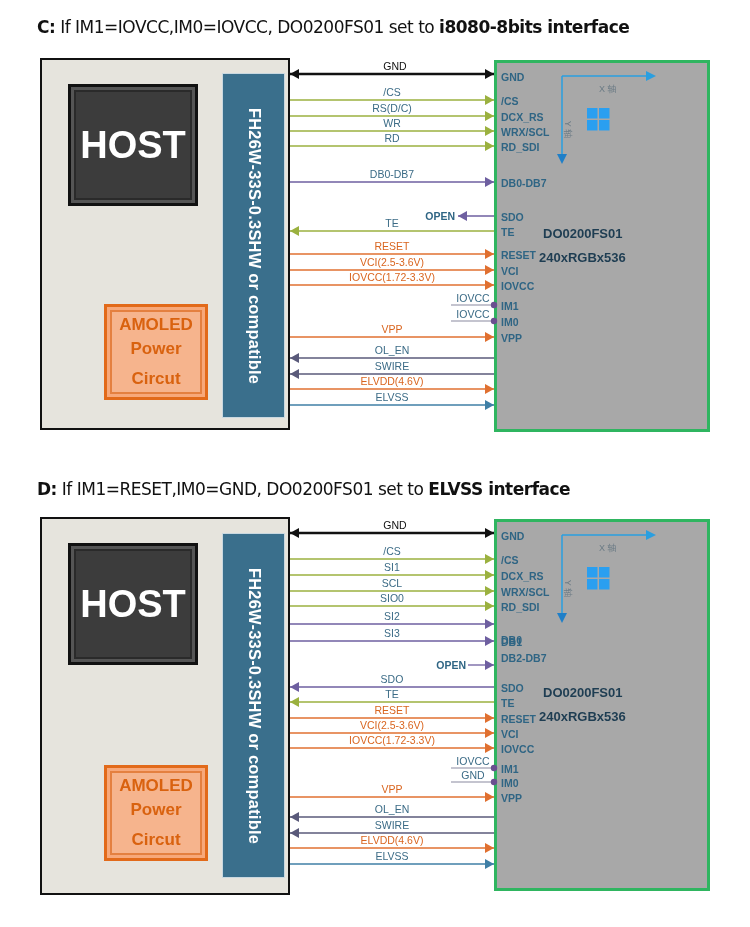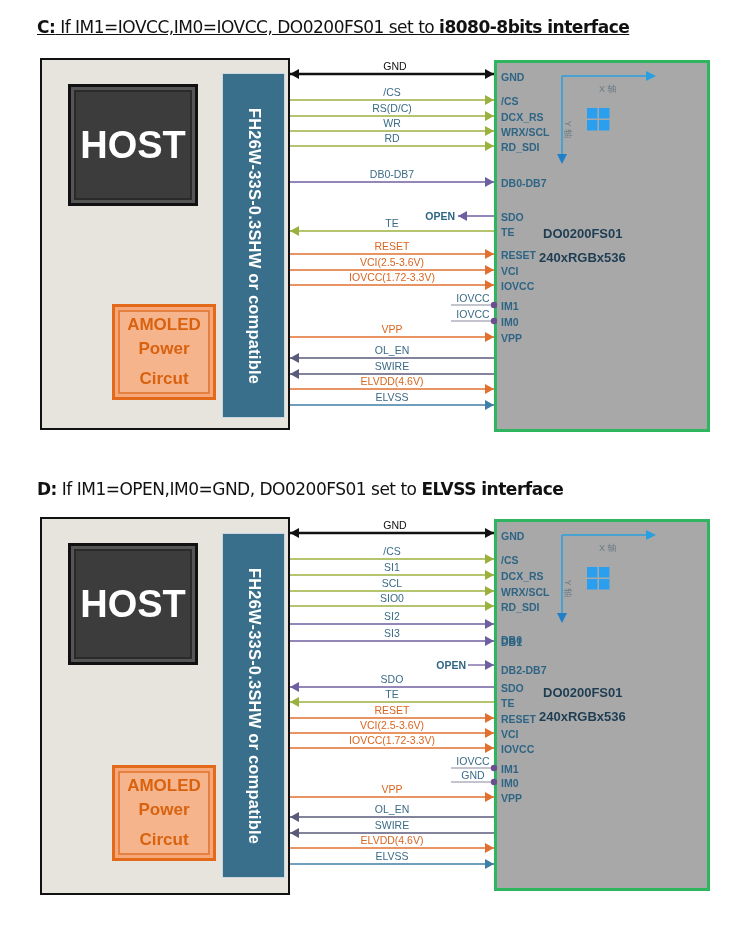--- a/index.html
+++ b/index.html
@@ -3,34 +3,34 @@
 <meta charset="utf-8">
 <style>
   html, body { margin:0; padding:0; background:#ffffff; }
   body { width:750px; height:927px; position:relative; overflow:hidden; font-family:"Liberation Sans", sans-serif; }
   .title { position:absolute; left:37px; font-family:"DejaVu Sans", sans-serif; font-size:17px; color:#111; white-space:nowrap; letter-spacing:-0.5px; }
   .title b { font-weight:bold; }
   .diagram { position:absolute; left:0; width:750px; height:390px; }
   .host-panel { position:absolute; left:40px; top:0; width:250px; height:372px; background:#e6e4dd; border:2.5px solid #111; box-sizing:border-box; }
   .host-chip { position:absolute; left:68px; width:130px; height:122px; background:#3c3c3c; border:3px solid #111; box-shadow: inset 0 0 0 3px #555, inset 0 0 0 5px #2a2a2a; box-sizing:border-box; display:flex; align-items:center; justify-content:center; }
   .host-chip span { color:#fff; font-weight:bold; font-size:38px; font-family:"Liberation Sans", sans-serif; }
-  .power-chip { position:absolute; left:104px; width:104px; height:96px; background:#f6b48d; border:3px solid #e26a1a; box-shadow: inset 0 0 0 3px #f7a87a, inset 0 0 0 5px #e48040; box-sizing:border-box; display:flex; flex-direction:column; align-items:center; justify-content:center; color:#d9620f; font-weight:bold; font-size:17px; line-height:24px; text-align:center;margin-left:8px; }
+  .power-chip { position:absolute; left:104px; width:104px; height:96px; background:#f6b48d; border:3px solid #e26a1a; box-shadow: inset 0 0 0 3px #f7a87a, inset 0 0 0 5px #e48040; box-sizing:border-box; display:flex; flex-direction:column; align-items:center; justify-content:center; color:#d9620f; font-weight:bold; font-size:17px; line-height:24px; text-align:center; }
   .connector { position:absolute; left:222px; width:63px; height:345px; background:#3a6f8c; border:1px solid #c9d8e0; box-sizing:border-box; }
   .connector span { position:absolute; left:50%; top:50%; transform:translate(-50%,-50%) rotate(90deg); white-space:nowrap; color:#fff; font-weight:bold; font-size:16.5px; letter-spacing:0.2px; }
   .lcd { position:absolute; left:494px; width:216px; height:372px; background:#a8a8a8; border:3px solid #2fb560; box-sizing:border-box; }
   .lcd-name { position:absolute; left:46px; color:#1e3d52; font-weight:bold; font-size:13px; white-space:nowrap; }
   .pin { position:absolute; left:4px; color:#2f6584; font-weight:bold; font-size:10.5px; white-space:nowrap; font-family:"Liberation Sans", sans-serif; }
   svg.wires { position:absolute; left:0; top:0; overflow:visible; }
   .wlabel { font-family:"Liberation Sans", sans-serif; font-size:10.5px; }
   .axis-label { position:absolute; font-size:9px; color:#6b7b85; }
 </style>
 </head>
 <body>
 
-<div class="title" style="top:17px;text-decoration:underline;">
+<div class="title" style="top:17px;">
   <b>C:</b><span> If IM1=IOVCC,IM0=IOVCC, DO0200FS01 set to </span><b>i8080-8bits interface</b>
 </div>
 <div class="diagram" id="diag0" style="top:58px;">
   <div class="host-panel"></div>
   <div class="host-chip" style="top:26px;">
       <span>HOST</span>
     </div>
   <div class="power-chip" style="top:246px;">
     <span>AMOLED</span>
     <span>Power</span>
@@ -122,21 +122,21 @@
       <line x1="290" y1="331" x2="494" y2="331" stroke="#e07030" stroke-width="1.3"></line>
       <polygon points="494,331 485,326 485,336" fill="#e07030"></polygon>
       <text x="392" y="327" text-anchor="middle" class="wlabel" fill="#d9651f">ELVDD(4.6V)</text>
       <line x1="290" y1="347" x2="494" y2="347" stroke="#3f7fa6" stroke-width="1.3"></line>
       <polygon points="494,347 485,342 485,352" fill="#3f7fa6"></polygon>
       <text x="392" y="343" text-anchor="middle" class="wlabel" fill="#3b6b86">ELVSS</text>
     </svg>
 </div>
 
 <div class="title" style="top:479px;">
-  <b>D:</b><span> If IM1=OPEN,IM0=GND, DO0200FS01 set to </span><b>ELVSS interface</b>
+  <b>D:</b><span> If IM1=RESET,IM0=GND, DO0200FS01 set to </span><b>ELVSS interface</b>
 </div>
 <div class="diagram" id="diag1" style="top:517px;">
   <div class="host-panel" style="height:378px;"></div>
   <div class="host-chip" style="top:26px;">
       <span>HOST</span>
     </div>
   <div class="power-chip" style="top:248px;">
     <span>AMOLED</span>
     <span>Power</span>
     <span style="margin-top:6px;">Circut</span>
@@ -149,21 +149,21 @@
     <div class="lcd-name" style="top:187px;left:42px;">240xRGBx536</div>
     <div class="axis-label" style="left:102px;top:20px;">X 轴</div>
     <div class="axis-label" style="left:62px;top:60px;transform:rotate(90deg);">Y 轴</div>
   <div class="pin" style="top: 8px;">GND</div>
       <div class="pin" style="top: 32px;">/CS</div>
       <div class="pin" style="top: 48px;">DCX_RS</div>
       <div class="pin" style="top: 64px;">WRX/SCL</div>
       <div class="pin" style="top: 79px;">RD_SDI</div>
       <div class="pin" style="top: 112px;">DB0</div>
       <div class="pin" style="top: 114px;">DB1</div>
-      <div class="pin" style="top: 142px;">DB2-DB7</div>
+      <div class="pin" style="top: 130px;">DB2-DB7</div>
       <div class="pin" style="top: 160px;">SDO</div>
       <div class="pin" style="top: 175px;">TE</div>
       <div class="pin" style="top: 191px;">RESET</div>
       <div class="pin" style="top: 206px;">VCI</div>
       <div class="pin" style="top: 221px;">IOVCC</div>
       <div class="pin" style="top: 241px;">IM1</div>
       <div class="pin" style="top: 255px;">IM0</div>
       <div class="pin" style="top: 270px;">VPP</div>
     </div>
   <svg class="wires" width="750" height="390">

